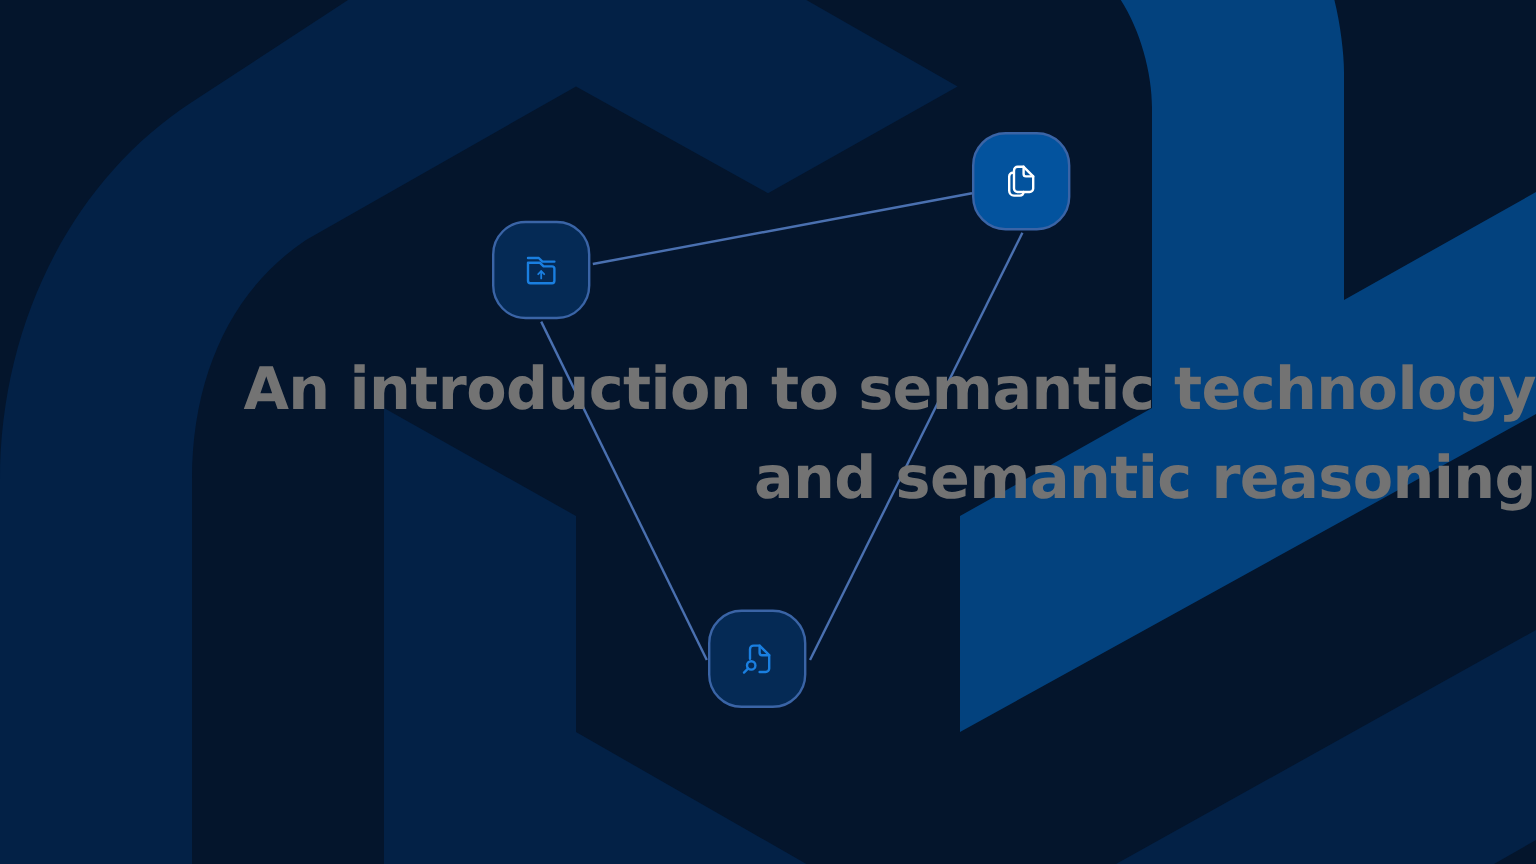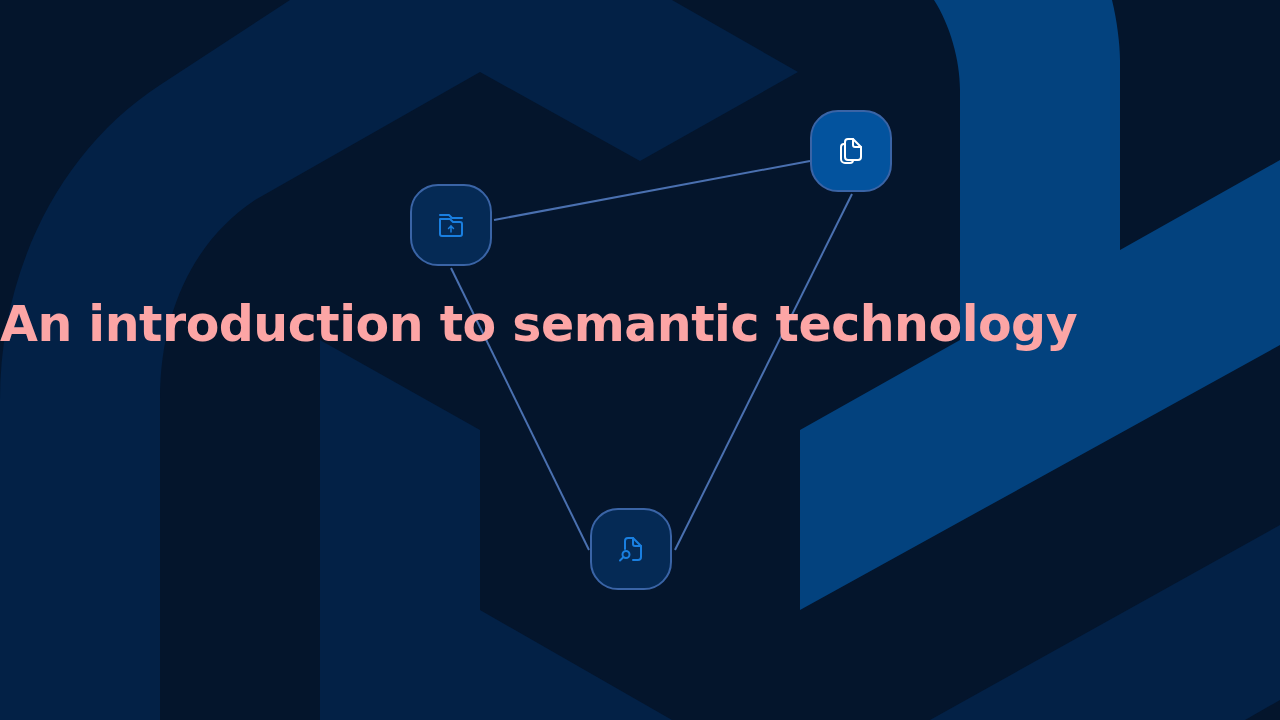--- a/index.html
+++ b/index.html
@@ -44,22 +44,22 @@
     .node svg {
       width: 34px;
       height: 34px;
       display: block;
     }
     .title {
       position: absolute;
       left: 0;
       top: 288px;
       width: 1280px;
-      text-align: left;
-      color: #fca5a5;
+      text-align: right;
+      color: #737373;
       font-family: "DejaVu Sans", "Liberation Sans", sans-serif;
       font-weight: bold;
       font-size: 49px;
       line-height: 74px;
       letter-spacing: -0.5px;
     }
     .title span {
       display: block;
     }
   </style>
@@ -133,15 +133,16 @@
     <svg viewBox="0 0 34 34" xmlns="http://www.w3.org/2000/svg" fill="none" stroke="#1a7fe0" stroke-width="2" stroke-linecap="round" stroke-linejoin="round">
       <path d="M11 17 V9 a3 3 0 0 1 3 -3 H19 L27 14 V25 a3 3 0 0 1 -3 3 H19"></path>
       <path d="M19 6 V12 a2 2 0 0 0 2 2 H27"></path>
       <circle cx="12" cy="22.5" r="3.5"></circle>
       <path d="M9.5 25 L6 28.5"></path>
     </svg>
   </div>
 
   <h1 class="title" style="margin:0;">
     <span>An introduction to semantic technology</span>
+    <span>and semantic reasoning</span>
   </h1>
 
 </div>
 
 </body></html>

